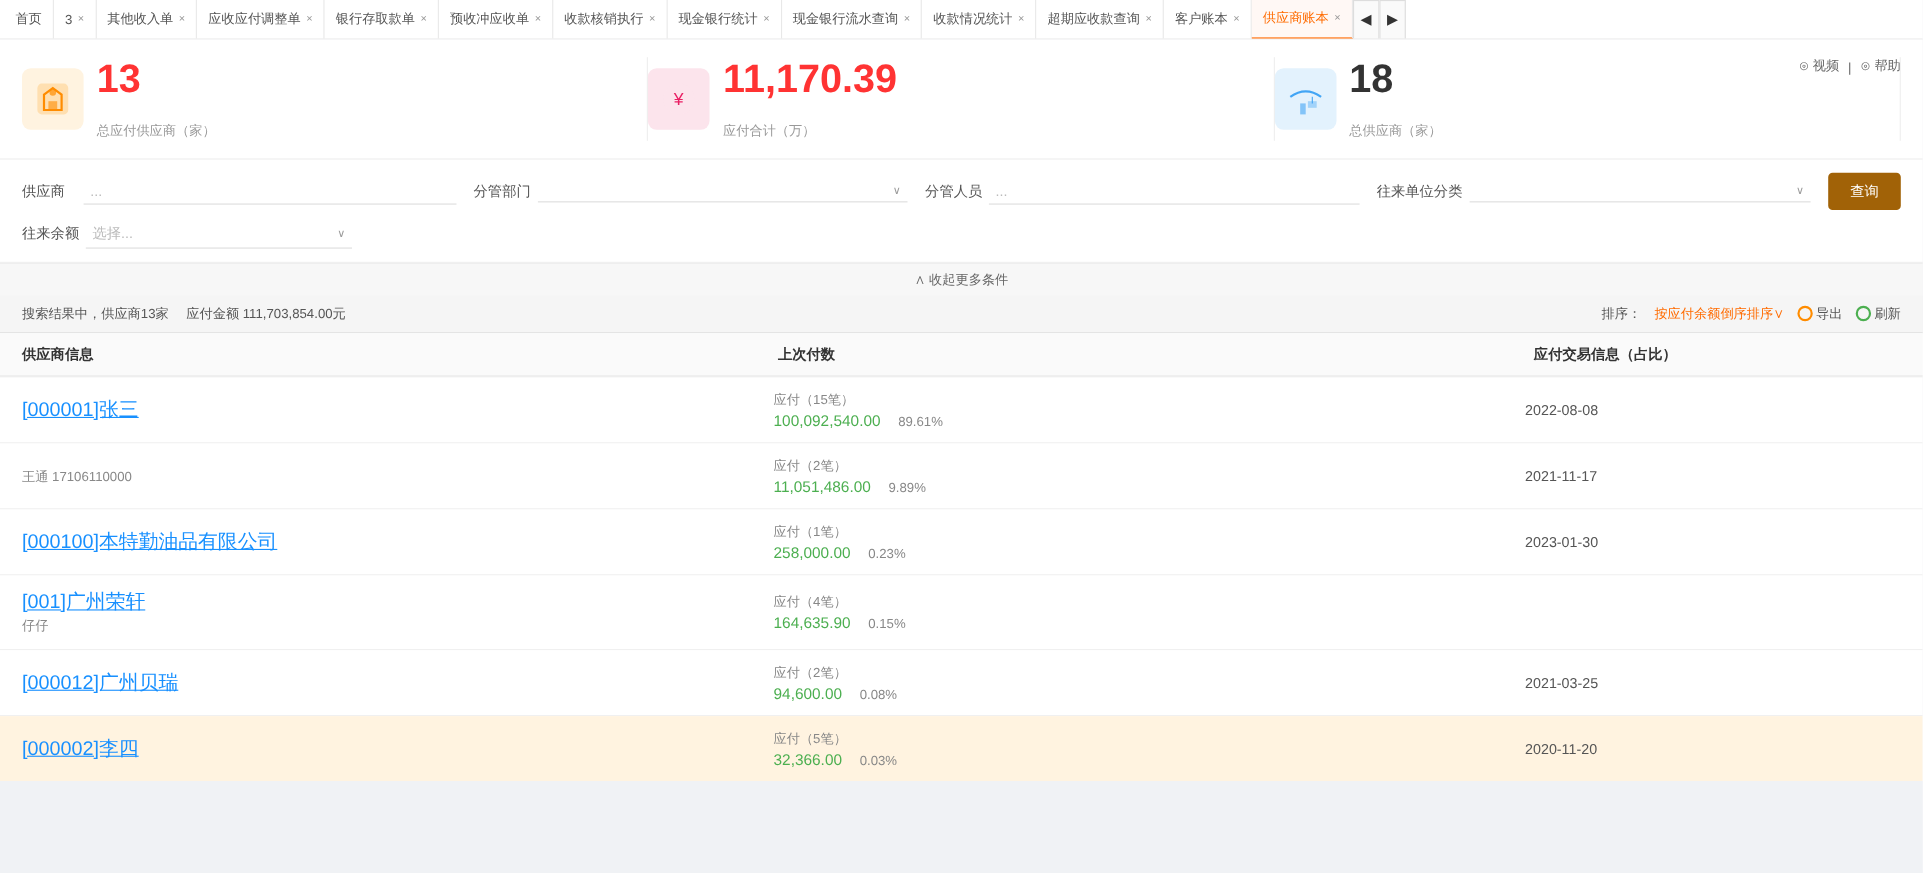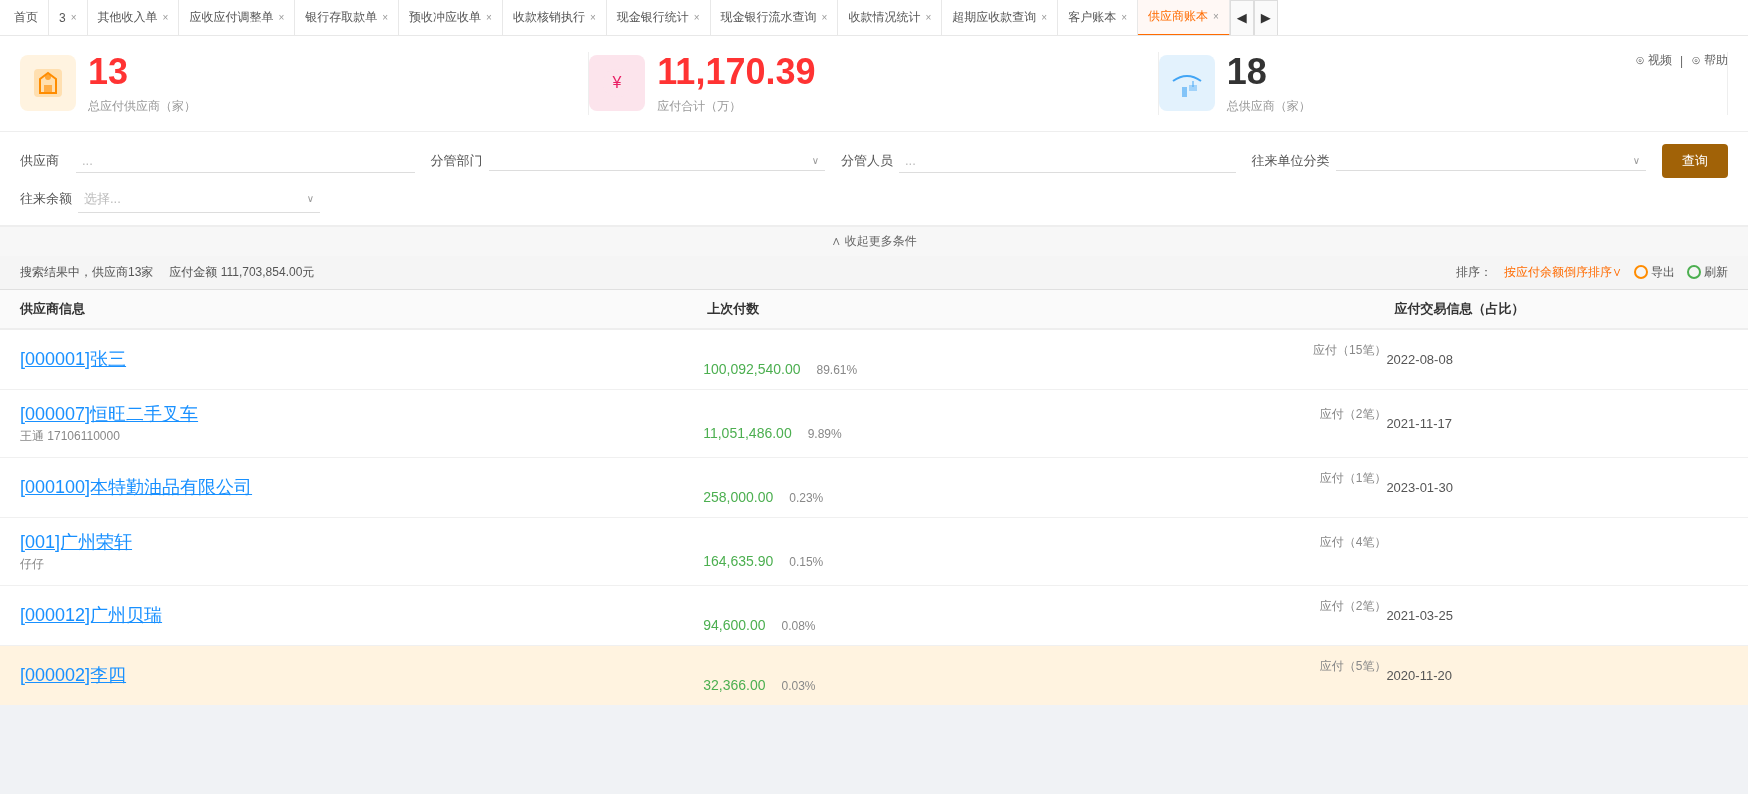--- a/index.html
+++ b/index.html
@@ -83,21 +83,21 @@
     .card-info .big-num {
       font-size: 36px;
       font-weight: bold;
       color: #ff3333;
       line-height: 1.1;
     }
     .card-info .big-num.dark { color: #333; }
     .card-info .sub-label {
       font-size: 12px;
       color: #999;
-      margin-top: 6px;
+      margin-top: 19px;
     }
     .top-right-links {
       position: absolute;
       right: 20px;
       top: 16px;
       font-size: 12px;
       color: #666;
       display: flex;
       gap: 8px;
       align-items: center;
@@ -236,21 +236,21 @@
       text-decoration: underline;
       cursor: pointer;
       font-size: 18px;
     }
     .supplier-sub {
       font-size: 12px;
       color: #888;
       margin-top: 2px;
     }
     .tx-info { display: flex; flex-direction: column; gap: 2px; }
-    .tx-label { font-size: 12px; color: #888; text-align: right; }
+    .tx-label { font-size: 12px; color: #888; }
     .tx-amount {
       font-size: 14px;
       color: #4caf50;
       font-weight: 500;
       cursor: pointer;
     }
     .tx-row { display: flex; align-items: flex-end; gap: 16px; }
     .tx-pct { font-size: 12px; color: #888; }
     .last-pay { font-size: 13px; color: #555; }
 
@@ -453,21 +453,20 @@
         <div class="tx-row">
           <span class="tx-amount">100,092,540.00</span>
           <span class="tx-pct">89.61%</span>
         </div>
       </div>
       <div class="last-pay">2022-08-08</div>
     </div>
 
     <div class="table-row">
       <div>
-        <div class="supplier-link">[000007]恒旺二手叉车</div>
         <div class="supplier-sub">王通  17106110000</div>
       </div>
       <div class="tx-info">
         <div class="tx-label">应付（2笔）</div>
         <div class="tx-row">
           <span class="tx-amount">11,051,486.00</span>
           <span class="tx-pct">9.89%</span>
         </div>
       </div>
       <div class="last-pay">2021-11-17</div>

